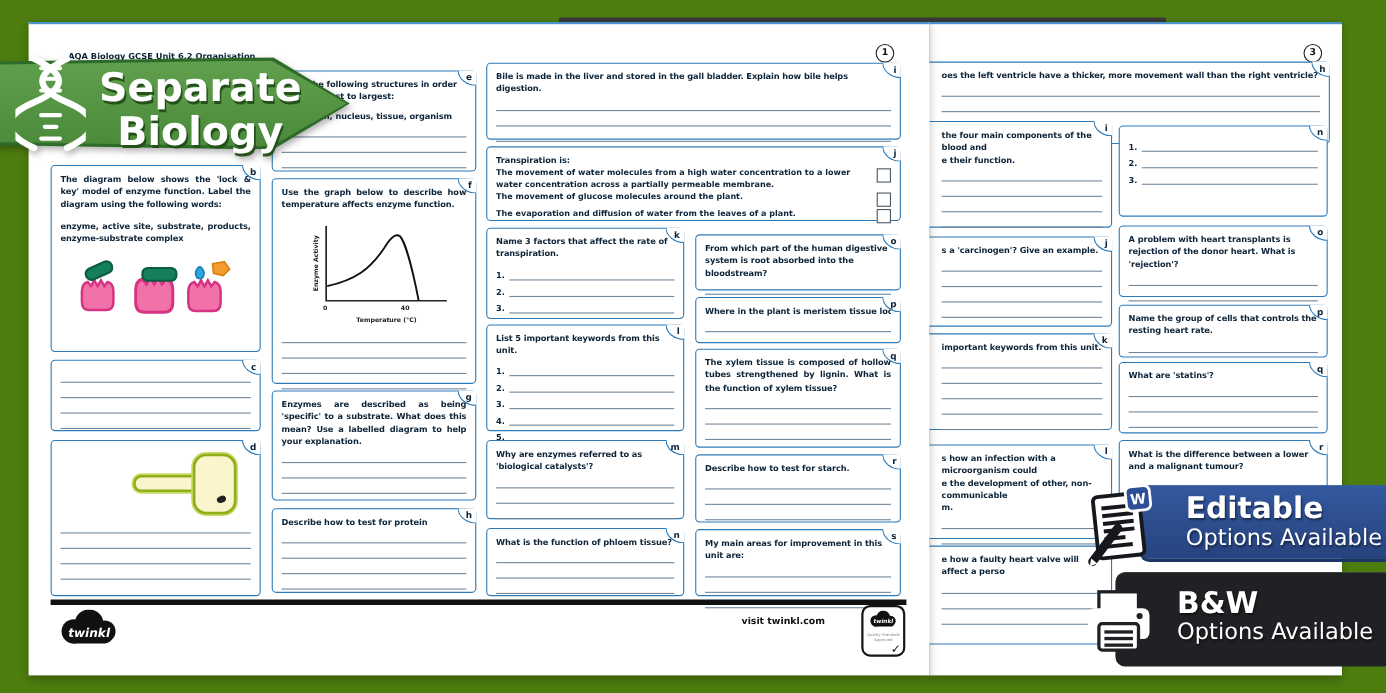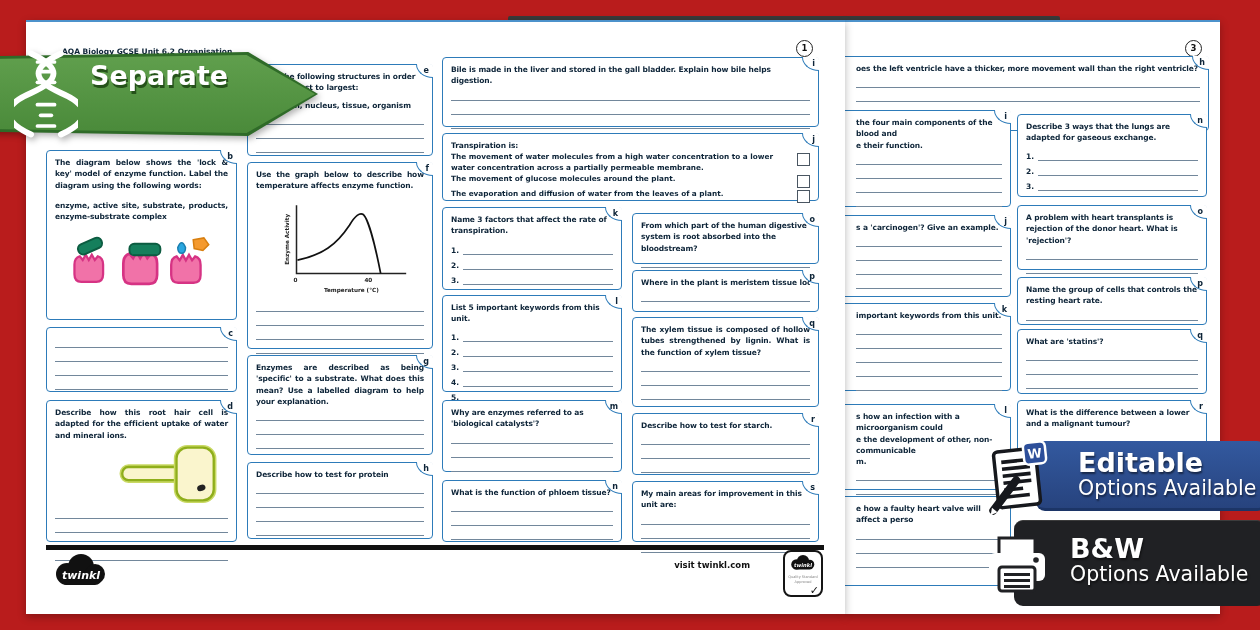--- a/index.html
+++ b/index.html
@@ -1,16 +1,16 @@
 <!DOCTYPE html>
 <html><head>
 <meta charset="utf-8">
 <style>
   html,body{margin:0;padding:0;}
-  #root{position:relative;width:1260px;height:630px;background:#b91c1c;overflow:hidden;
+  #root{position:relative;width:1260px;height:630px;background:#4d7c0f;overflow:hidden;
         font-family:"DejaVu Sans",sans-serif;}
   .page{position:absolute;background:#fff;border-top:2.5px solid #4c92cb;
         box-shadow:0 3px 8px rgba(0,0,0,.28);}
   #page1{left:26px;top:20px;width:819px;height:592px;z-index:3;}
   #page3{left:845px;top:20px;width:375px;height:592px;z-index:2;}
   #backstrip{position:absolute;left:508px;top:16px;width:552px;height:6px;background:#3a3a3a;border-radius:2px;z-index:1;}
 
   .qbox{position:absolute;background:#fff;border:1.4px solid #2d7bb9;border-radius:4px;
         padding:6px 8px 4px 8px;box-sizing:border-box;}
   .qtext{font-size:7.5px;font-weight:bold;color:#0d2438;line-height:1.5;letter-spacing:-0.1px;}
@@ -37,21 +37,21 @@
                     font-size:7px;font-weight:bold;color:#0d2438;text-align:center;line-height:15px;}
   .mini-table .cell:first-child{margin-left:0;}
 
   
   #banner{position:absolute;left:-14px;top:52px;width:332px;height:84px;z-index:8;
           filter:drop-shadow(2px 3px 3px rgba(0,0,0,.3));}
   #banner .shape{position:absolute;inset:0;background:#2f6b28;
           clip-path:polygon(0 5%,79% 0,100% 50%,79% 100%,0 95%);}
   #banner .shape-in{position:absolute;inset:3px;background:linear-gradient(180deg,#609f4d,#4a8a3a);
           clip-path:polygon(0 5%,79% 0,100% 50%,79% 100%,0 95%);}
-  #banner .btext{position:absolute;left:104px;top:9px;font-size:27px;font-weight:bold;color:#fff;
+  #banner .btext{position:absolute;left:104px;top:9px;font-size:36px;font-weight:bold;color:#fff;
           line-height:1.12;text-shadow:1.5px 2.5px 0 rgba(35,78,24,.95);text-align:center;}
   #banner svg{position:absolute;left:28px;top:-7px;}
 
   
   .footbar{position:absolute;left:20px;width:778px;top:523px;height:5px;background:#111;}
   .visit{position:absolute;right:95px;top:538px;font-size:8.5px;font-weight:bold;color:#111;}
   .qbadge{position:absolute;right:22px;top:528px;width:40px;height:47px;background:#fff;
           border:2px solid #151515;border-radius:8px;box-sizing:border-box;text-align:center;}
   .qbadge .tiny{font-size:3.5px;color:#888;line-height:1.3;}
   .qbadge .chk{position:absolute;right:2px;bottom:-2px;font-size:11px;font-weight:bold;color:#111;}
@@ -118,21 +118,20 @@
     <div class="qbox" style="left:20px;top:305px;width:191px;height:65px;">
       <span class="tag">c</span>
       <div class="ln"></div>
       <div class="ln"></div>
       <div class="ln"></div>
       <div class="ln"></div>
     </div>
 
     <div class="qbox" style="left:20px;top:378px;width:191px;height:142px;">
       <span class="tag">d</span>
-      <div class="qtext just">Describe how this root hair cell is adapted for the efficient uptake of water and mineral ions.</div>
       <svg width="122" height="62" viewBox="0 0 130 80" style="display:block;margin:2px 0 0 52px;">
         <rect x="6" y="31" width="80" height="17" rx="8" fill="#faf5cd" stroke="#c9d964" stroke-width="7"></rect>
         <rect x="6" y="31" width="80" height="17" rx="8" fill="#faf5cd" stroke="#8fae1b" stroke-width="3"></rect>
         <rect x="76" y="6" width="48" height="68" rx="14" fill="#faf5cd" stroke="#c9d964" stroke-width="7"></rect>
         <rect x="76" y="6" width="48" height="68" rx="14" fill="#faf5cd" stroke="#8fae1b" stroke-width="3"></rect>
         <ellipse cx="108" cy="58" rx="5.5" ry="4" fill="#222" transform="rotate(-20 108 58)"></ellipse>
       </svg>
       <div class="ln"></div>
       <div class="ln"></div>
       <div class="ln"></div>
@@ -384,21 +383,20 @@
 
     <div class="qbox" style="left:-40px;top:474px;width:206px;height:90px;padding-left:50px;">
       <div class="qtext">e how a faulty heart valve will affect a perso</div>
       <div class="ln"></div>
       <div class="ln"></div>
       <div class="ln"></div>
     </div>
 
     <div class="qbox" style="left:172px;top:92px;width:190px;height:83px;">
       <span class="tag">n</span>
-      <div class="qtext">Describe 3 ways that the lungs are adapted for gaseous exchange.</div>
       <div style="margin-top:2px;">
 
       <div class="numrow">
           <span>1.</span>
             <span class="ln"></span>
         </div>
           <div class="numrow">
           <span>2.</span>
             <span class="ln"></span>
         </div>
@@ -450,20 +448,21 @@
         <line x1="22" y1="11" x2="38" y2="11"></line>
         <line x1="25" y1="20" x2="35" y2="20"></line>
         <line x1="22" y1="30" x2="38" y2="30"></line>
         <line x1="22" y1="51" x2="38" y2="51"></line>
         <line x1="25" y1="61" x2="35" y2="61"></line>
         <line x1="22" y1="71" x2="38" y2="71"></line>
       </g>
     </svg>
     <div class="btext">
       <div>Separate</div>
+      <div>Biology</div>
     </div>
   </div>
 
   <div class="bigbadge" id="editable-badge">
     <div class="bb-title">Editable</div>
     <div class="bb-sub">Options Available</div>
   </div>
   <svg class="badge-icon" id="editable-icon" width="70" height="72" viewBox="0 0 70 72">
     <rect x="14" y="8" width="42" height="56" rx="4" fill="#fff" stroke="#16181d" stroke-width="3.5"></rect>
     <g fill="#16181d">

